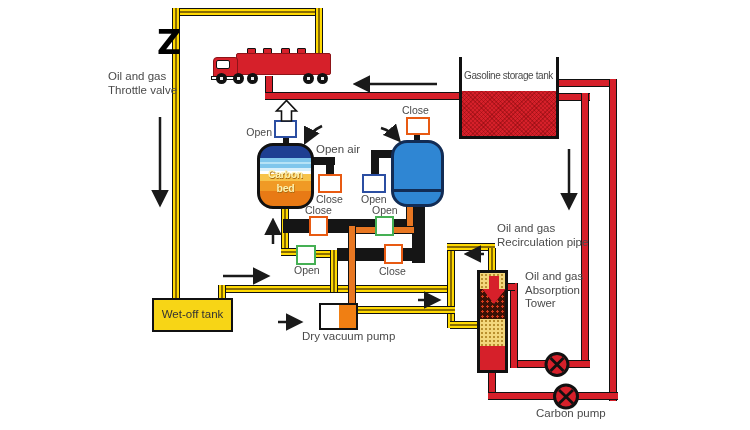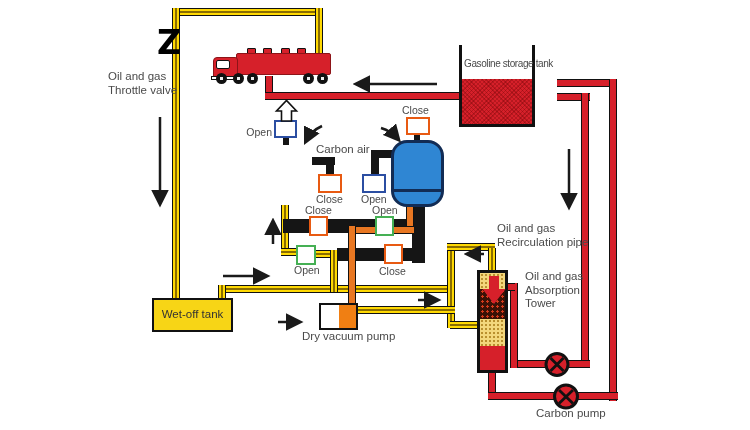--- a/index.html
+++ b/index.html
@@ -84,25 +84,29 @@
     <div style="position:absolute;left:1px;top:32px;width:27px;height:4px;background:#fff;border:1px solid #111;z-index:21"></div>
     <div class="wheel" style="left:5.5px;top:28.5px"></div>
     <div class="wheel" style="left:22.5px;top:28.5px"></div>
     <div class="wheel" style="left:36.5px;top:28.5px"></div>
     <div class="wheel" style="left:92.5px;top:28.5px"></div>
     <div class="wheel" style="left:106.5px;top:28.5px"></div>
   </div>
 
   <div style="position:absolute;left:157px;top:26px;font-size:33px;line-height:33px;font-weight:900;color:#000;z-index:21;font-family:'DejaVu Sans',sans-serif">Z</div>
 
-  <div style="position:absolute;left:459px;top:45px;width:76px;height:82px;border-left:3px solid #111;border-right:3px solid #111;border-bottom:3px solid #111;z-index:20">
+  <div style="position:absolute;left:459px;top:57px;width:100px;height:82px;border-left:3px solid #111;border-right:3px solid #111;border-bottom:3px solid #111;z-index:20">
     <div style="position:absolute;left:0;right:0;bottom:0;height:45px;background:#d6202a;background-image:repeating-linear-gradient(45deg,rgba(100,0,0,.28) 0 1px,transparent 1px 3px),repeating-linear-gradient(-45deg,rgba(100,0,0,.28) 0 1px,transparent 1px 3px)"></div>
     <div class="lbl" style="left:1px;top:12px;width:91px;text-align:center;font-size:10px;letter-spacing:-0.4px">Gasoline storage tank</div>
   </div>
 
+  <div style="position:absolute;left:257px;top:143px;width:57px;height:66px;border:3px solid #111;border-radius:16px;overflow:hidden;z-index:20;
+              background:linear-gradient(to bottom,#1e3f92 0 20%,#7fc6ec 20% 26%,#b5e2f6 26% 30%,#7fc6ec 30% 36%,#d9f0fb 36% 41%,#ffffff 41% 47%,#f7c34a 47% 58%,#f09a25 58% 75%,#e87a15 75% 100%)">
+    <div class="lbl" style="left:0;right:0;top:22px;text-align:center;font-size:10.5px;font-weight:bold;color:#fdf2af;text-shadow:.5px .5px 0 #a96a10;letter-spacing:-0.3px">Carbon bed</div>
+  </div>
 
   <div style="position:absolute;left:391px;top:140px;width:53px;height:67px;border:3.5px solid #122c55;border-radius:16px;background:#2f86d3;z-index:20">
     <div style="position:absolute;left:0;right:0;top:76%;height:2.5px;background:#122c55"></div>
   </div>
 
   <div class="valve vb" style="left:274px;top:120px;width:23px;height:18px"></div>
   <div class="valve vo" style="left:406px;top:117px;width:24px;height:18px"></div>
   <div class="valve vo" style="left:318px;top:174px;width:24px;height:19px"></div>
   <div class="valve vb" style="left:362px;top:174px;width:24px;height:19px"></div>
   <div class="valve vo" style="left:309px;top:216px;width:19px;height:20px"></div>
@@ -120,21 +124,21 @@
 
   <div style="position:absolute;left:477px;top:270px;width:31px;height:103px;border:3px solid #111;background:#fff;z-index:20">
     <div style="position:absolute;left:0;right:0;top:0;height:17%;background:#f3d77c;background-image:radial-gradient(#b98f2e 25%,transparent 26%);background-size:4px 4px"></div>
     <div style="position:absolute;left:0;right:0;top:17%;height:30%;background:#3a1106;background-image:radial-gradient(#d43b1c 30%,transparent 32%);background-size:5px 5px"></div>
     <div style="position:absolute;left:0;right:0;top:47%;height:28%;background:#f3d77c;background-image:radial-gradient(#b98f2e 25%,transparent 26%);background-size:4px 4px"></div>
     <div style="position:absolute;left:0;right:0;top:75%;bottom:0;background:#d6202a"></div>
   </div>
 
   <div class="lbl" style="left:108px;top:70px">Oil and gas
 Throttle valve</div>
-  <div class="lbl" style="left:316px;top:143px">Carbon air</div>
+  <div class="lbl" style="left:316px;top:143px">Open air</div>
   <div class="lbl" style="left:302px;top:330px">Dry vacuum pump</div>
   <div class="lbl" style="left:497px;top:222px">Oil and gas
 Recirculation pipe</div>
   <div class="lbl" style="left:525px;top:270px">Oil and gas
 Absorption
 Tower</div>
   <div class="lbl" style="left:536px;top:407px">Carbon pump</div>
 
   <div class="sl" style="left:240px;top:126px;width:32px;text-align:right">Open</div>
   <div class="sl" style="left:402px;top:104px">Close</div>

